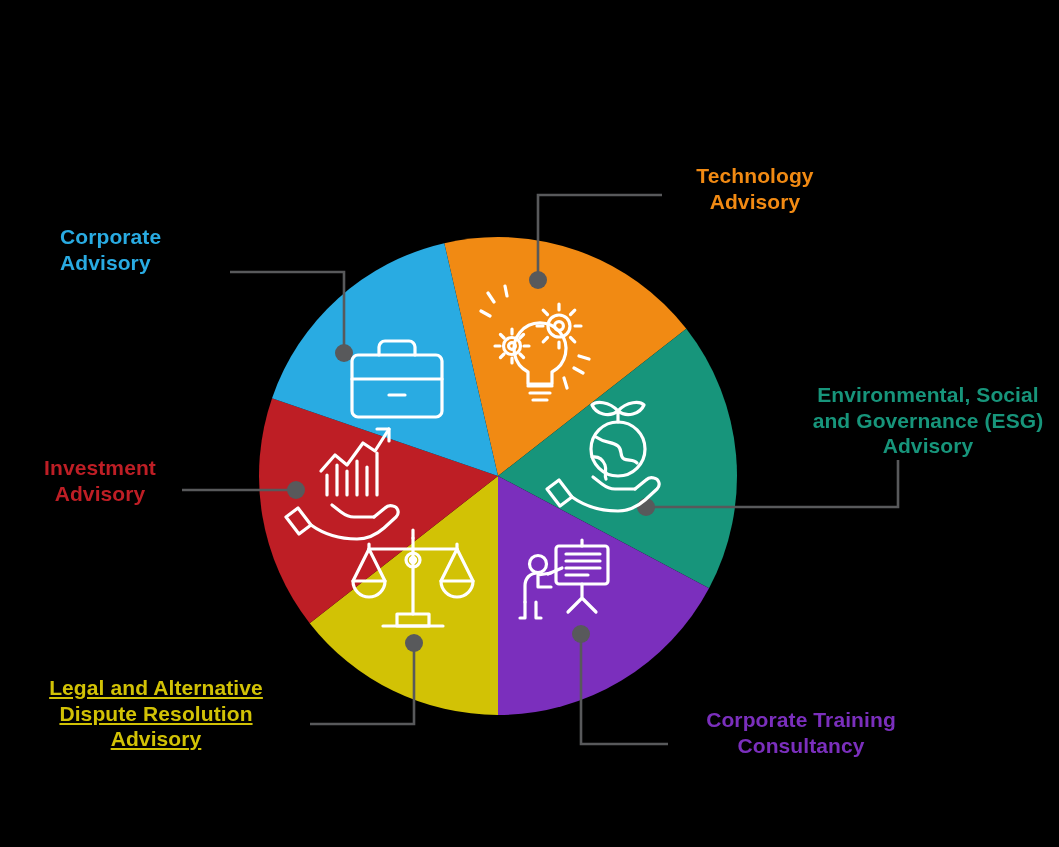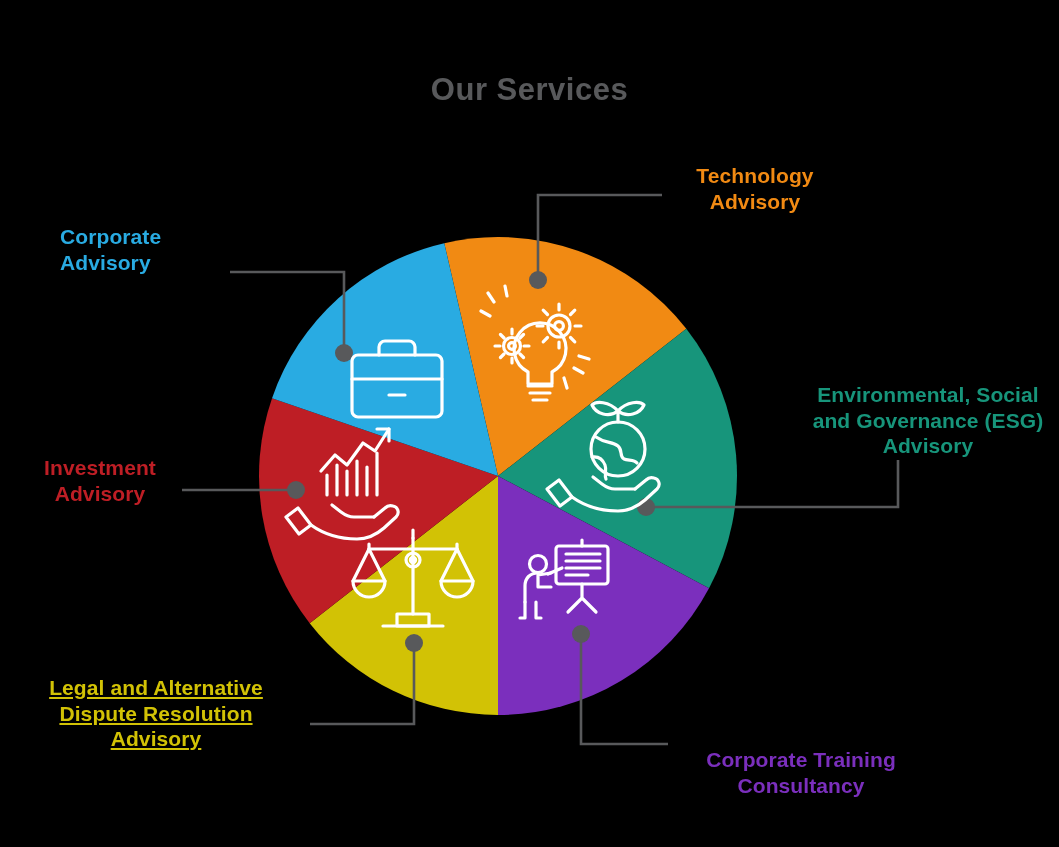--- a/index.html
+++ b/index.html
@@ -30,31 +30,30 @@
     font-weight: bold;
     line-height: 1.22;
     letter-spacing: 0.1px;
     white-space: pre-line;
   }
   .label.r { text-align: left; }
   .label.l { text-align: right; }
 
   #label-technology { left: 675px; top: 163px; color: #F18A13; text-align: center; width: 160px; }
   #label-esg        { left: 782px; top: 382px; color: #17957B; text-align: center; width: 292px; }
-  #label-training   { left: 676px; top: 747px; color: #7B2FBD; text-align: center; width: 250px; }
+  #label-training   { left: 676px; top: 707px; color: #7B2FBD; text-align: center; width: 250px; }
   #label-legal      { left: 8px;   top: 675px; color: #D2C205; text-align: center; width: 296px; text-decoration: underline; }
   #label-investment { left: 8px;   top: 455px; color: #BE1E25; text-align: center; width: 184px; }
   #label-corporate  { left: 60px;  top: 224px; color: #29ABE2; text-align: left; width: 190px; }
 </style>
 </head>
 <body>
 
 <div id="stage">
 
-  <div id="page-title">Our Services</div>
 
   <div id="pie-wrap">
     <svg id="pie-svg" width="1059" height="847" viewBox="0 0 1059 847">
 
       <g id="pie-slices">
           <path d="M 498 476 L 444.24 243.13 A 239 239 0 0 1 686.33 328.86 Z" fill="#F18A13"></path>
           <path d="M 498 476 L 686.33 328.86 A 239 239 0 0 1 709.02 588.20 Z" fill="#17957B"></path>
           <path d="M 498 476 L 709.02 588.20 A 239 239 0 0 1 498.00 715.00 Z" fill="#7B2FBD"></path>
           <path d="M 498 476 L 498.00 715.00 A 239 239 0 0 1 309.67 623.14 Z" fill="#D2C205"></path>
           <path d="M 498 476 L 309.67 623.14 A 239 239 0 0 1 272.02 398.19 Z" fill="#BE1E25"></path>

